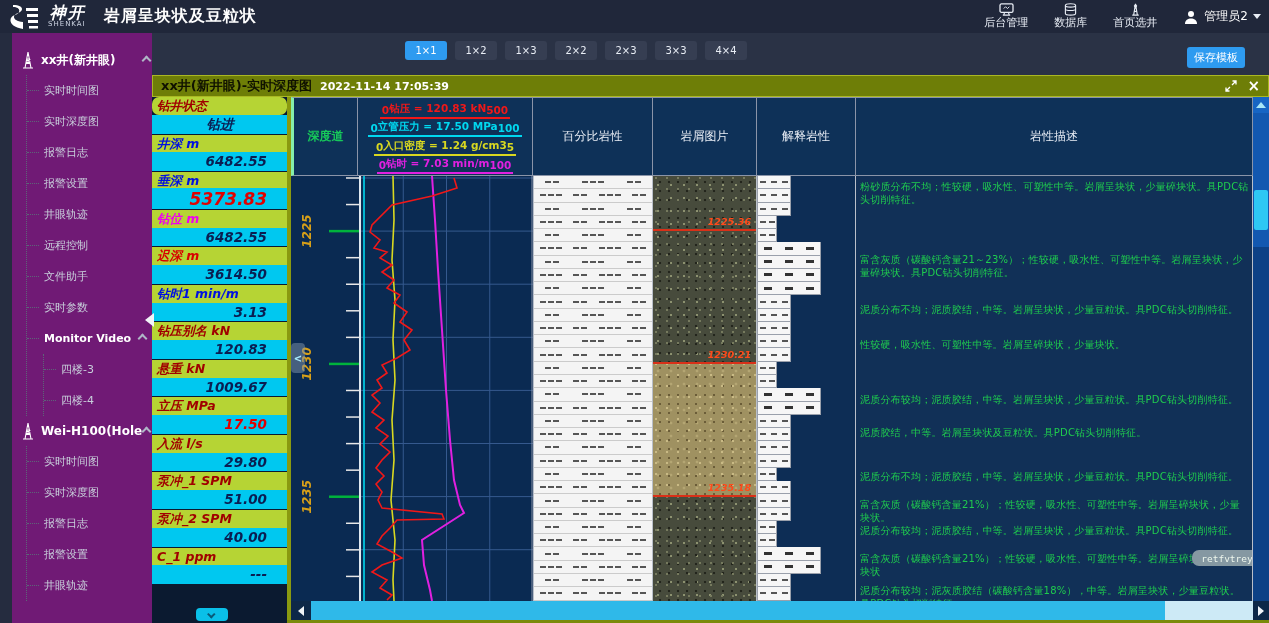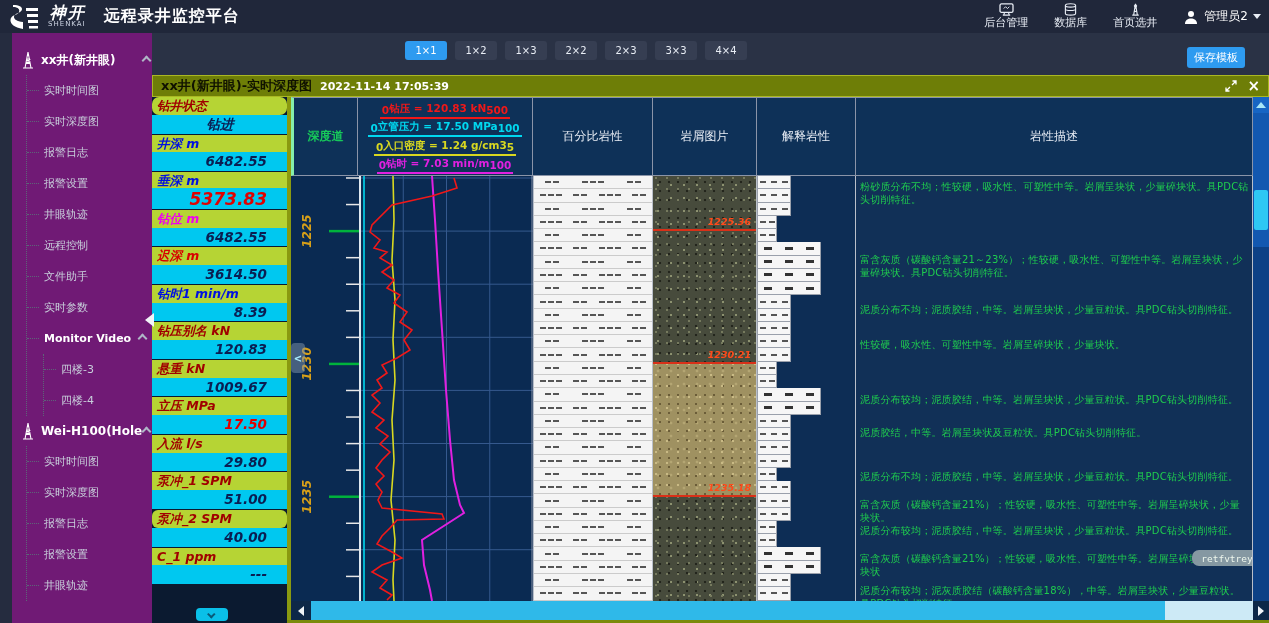--- a/index.html
+++ b/index.html
@@ -119,21 +119,21 @@
       <path d="M3 1 C14 1 14 7 8 9 C2 11 2 17 13 18 L13 25 C-2 23 -2 13 5 11 C11 9 11 3 3 3 Z" fill="#ffffff"></path>
       <rect x="16" y="4" width="12" height="3" fill="#ffffff"></rect>
       <rect x="17" y="10" width="11" height="3" fill="#ffffff"></rect>
       <rect x="18" y="16" width="10" height="3" fill="#ffffff"></rect>
       <rect x="19" y="22" width="9" height="2.5" fill="#ffffff"></rect>
     </svg>
     <div class="logo-block">
       <div class="logo-cn">神开</div>
       <div class="logo-en">SHENKAI</div>
     </div>
-    <div class="app-title">远程录井监控平台</div>
+    <div class="app-title">岩屑呈块状及豆粒状</div>
     <div class="nav-right">
       <div class="nav-item">
         <svg viewBox="0 0 16 14">
             <rect x="1" y="1" width="14" height="9" rx="1.5" fill="none" stroke="#e8edf5" stroke-width="1.4"></rect>
             <path d="M6 10 L5 13 M10 10 L11 13 M4 13 H12" stroke="#e8edf5" stroke-width="1.2" fill="none"></path>
             <path d="M5 6 L7 4 L9 6 L11 4" stroke="#e8edf5" stroke-width="1" fill="none"></path>
           </svg>
         <span>后台管理</span>
       </div>
       <div class="nav-item">
@@ -291,21 +291,21 @@
       <div class="param">
         <div class="p-label" style="color: rgb(240, 0, 240);">钻位 m</div>
         <div class="p-value">6482.55</div>
       </div>
       <div class="param">
         <div class="p-label" style="color: rgb(216, 0, 0);">迟深 m</div>
         <div class="p-value">3614.50</div>
       </div>
       <div class="param">
         <div class="p-label" style="color: rgb(0, 16, 224);">钻时1 min/m</div>
-        <div class="p-value">8.39</div>
+        <div class="p-value">3.13</div>
       </div>
       <div class="param">
         <div class="p-label" style="color: rgb(160, 0, 0);">钻压别名 kN</div>
         <div class="p-value">120.83</div>
       </div>
       <div class="param">
         <div class="p-label" style="color: rgb(160, 0, 0);">悬重 kN</div>
         <div class="p-value">1009.67</div>
       </div>
       <div class="param">
@@ -314,21 +314,21 @@
       </div>
       <div class="param">
         <div class="p-label" style="color: rgb(160, 0, 0);">入流 l/s</div>
         <div class="p-value">29.80</div>
       </div>
       <div class="param">
         <div class="p-label" style="color: rgb(160, 0, 0);">泵冲_1 SPM</div>
         <div class="p-value">51.00</div>
       </div>
       <div class="param">
-        <div class="p-label" style="color: rgb(160, 0, 0); border-radius: 6px;">泵冲_2 SPM</div>
+        <div class="p-label" style="color: rgb(160, 0, 0);">泵冲_2 SPM</div>
         <div class="p-value">40.00</div>
       </div>
       <div class="param">
         <div class="p-label" style="color: rgb(160, 0, 0);">C_1 ppm</div>
         <div class="p-value">---</div>
       </div>
     </div>
   <div class="param-expander" style="left:196px;">
       <i class="dn"></i>
     </div>

